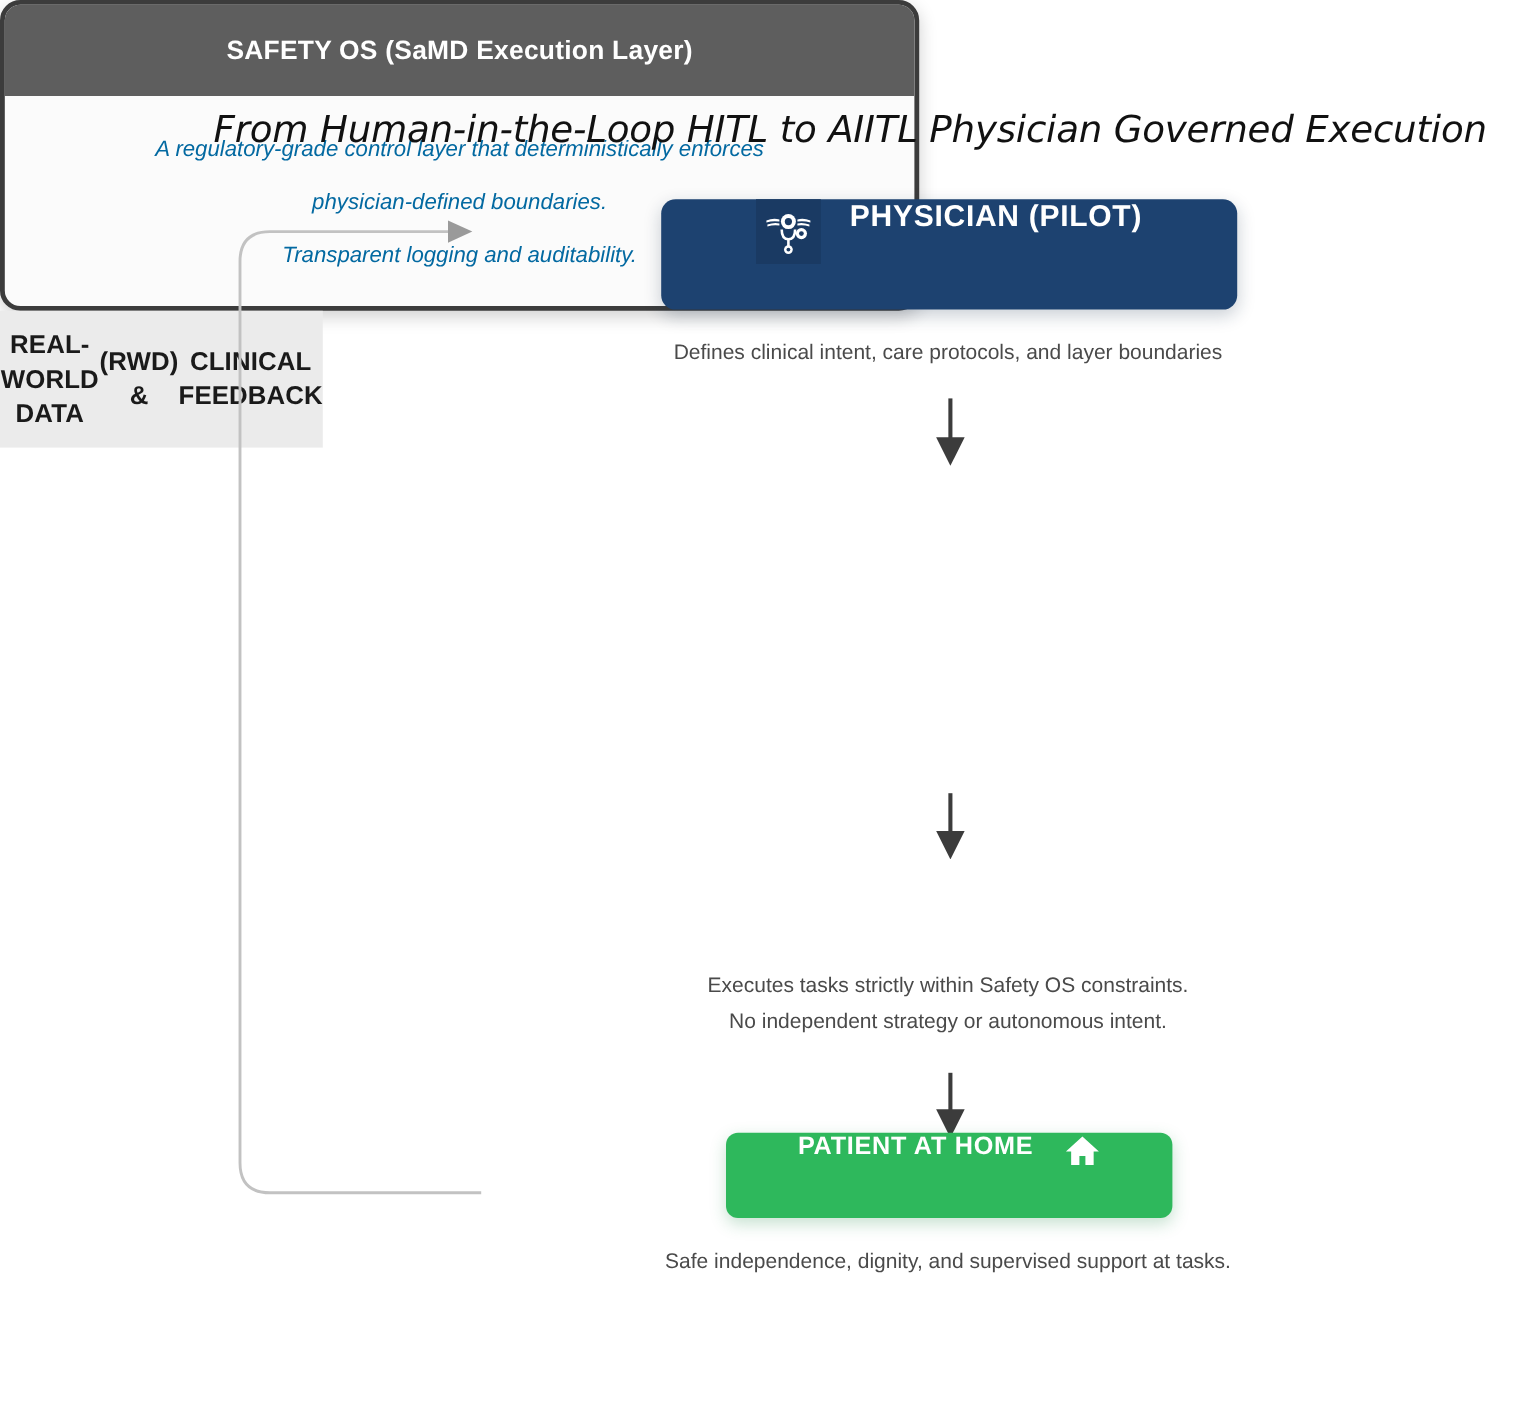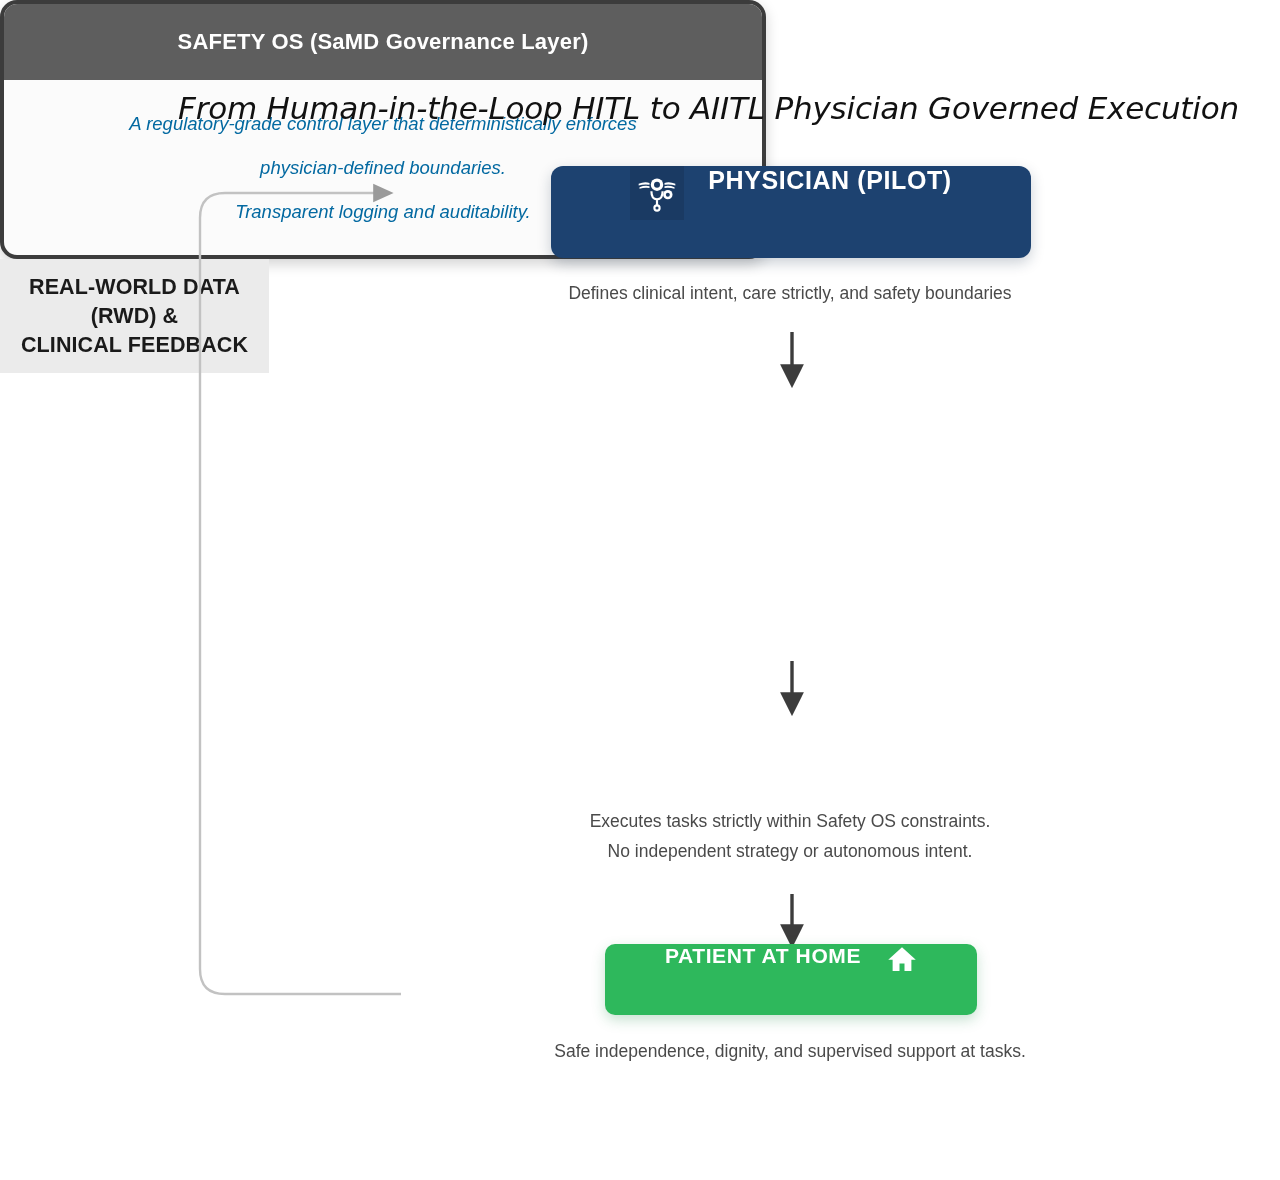--- a/index.html
+++ b/index.html
@@ -155,21 +155,21 @@
   #patient-node .node-label { font-size: 21px; }
 
   
   #rwd-node {
     left: 81px;
     top: 513px;
     width: 269px;
     height: 114px;
     background: #ebebeb;
     display: flex;
-    flex-direction: column;
+    flex-direction: row;
     align-items: center;
     justify-content: center;
     text-align: center;
   }
   #rwd-node .rwd-line {
     font-size: 21.5px;
     font-weight: bold;
     color: #1a1a1a;
     line-height: 29px;
     letter-spacing: 0.1px;
@@ -226,25 +226,25 @@
           <circle cx="24" cy="42" r="1.9" fill="#1a3a63"></circle>
 
           <circle cx="37" cy="26" r="5.6"></circle>
           <circle cx="37" cy="26" r="2.4" fill="#1a3a63"></circle>
         </g>
       </svg>
     </span>
     <span class="node-label">PHYSICIAN (PILOT)</span>
   </div>
 
-  <div class="caption" id="caption-physician">Defines clinical intent, care strictly, and safety boundaries</div>
+  <div class="caption" id="caption-physician">Defines clinical intent, care protocols, and layer boundaries</div>
 
   <div id="safety-node">
     <div id="safety-header">
-      <span class="node-label">SAFETY OS (SaMD Governance Layer)</span>
+      <span class="node-label">SAFETY OS (SaMD Execution Layer)</span>
     </div>
     <div id="safety-body">
       <p>A regulatory-grade control layer that deterministically enforces</p>
       <p>physician-defined boundaries.</p>
       <p>Transparent logging and auditability.</p>
     </div>
   </div>
 
 
   <div class="caption" id="caption-ai">

